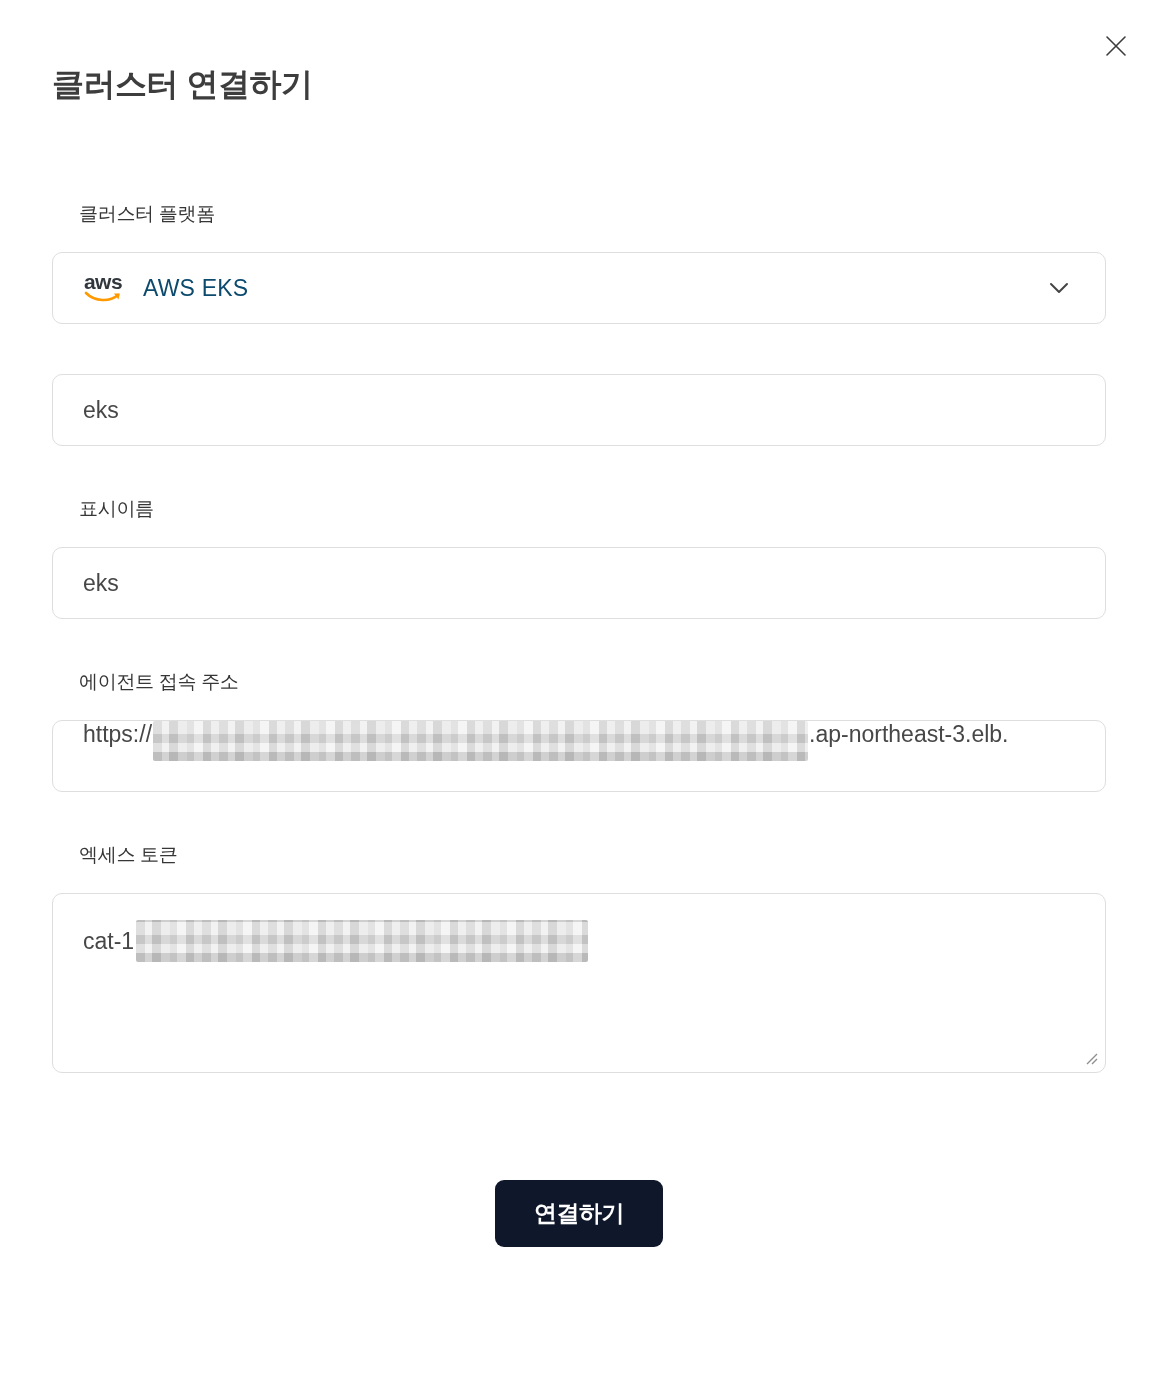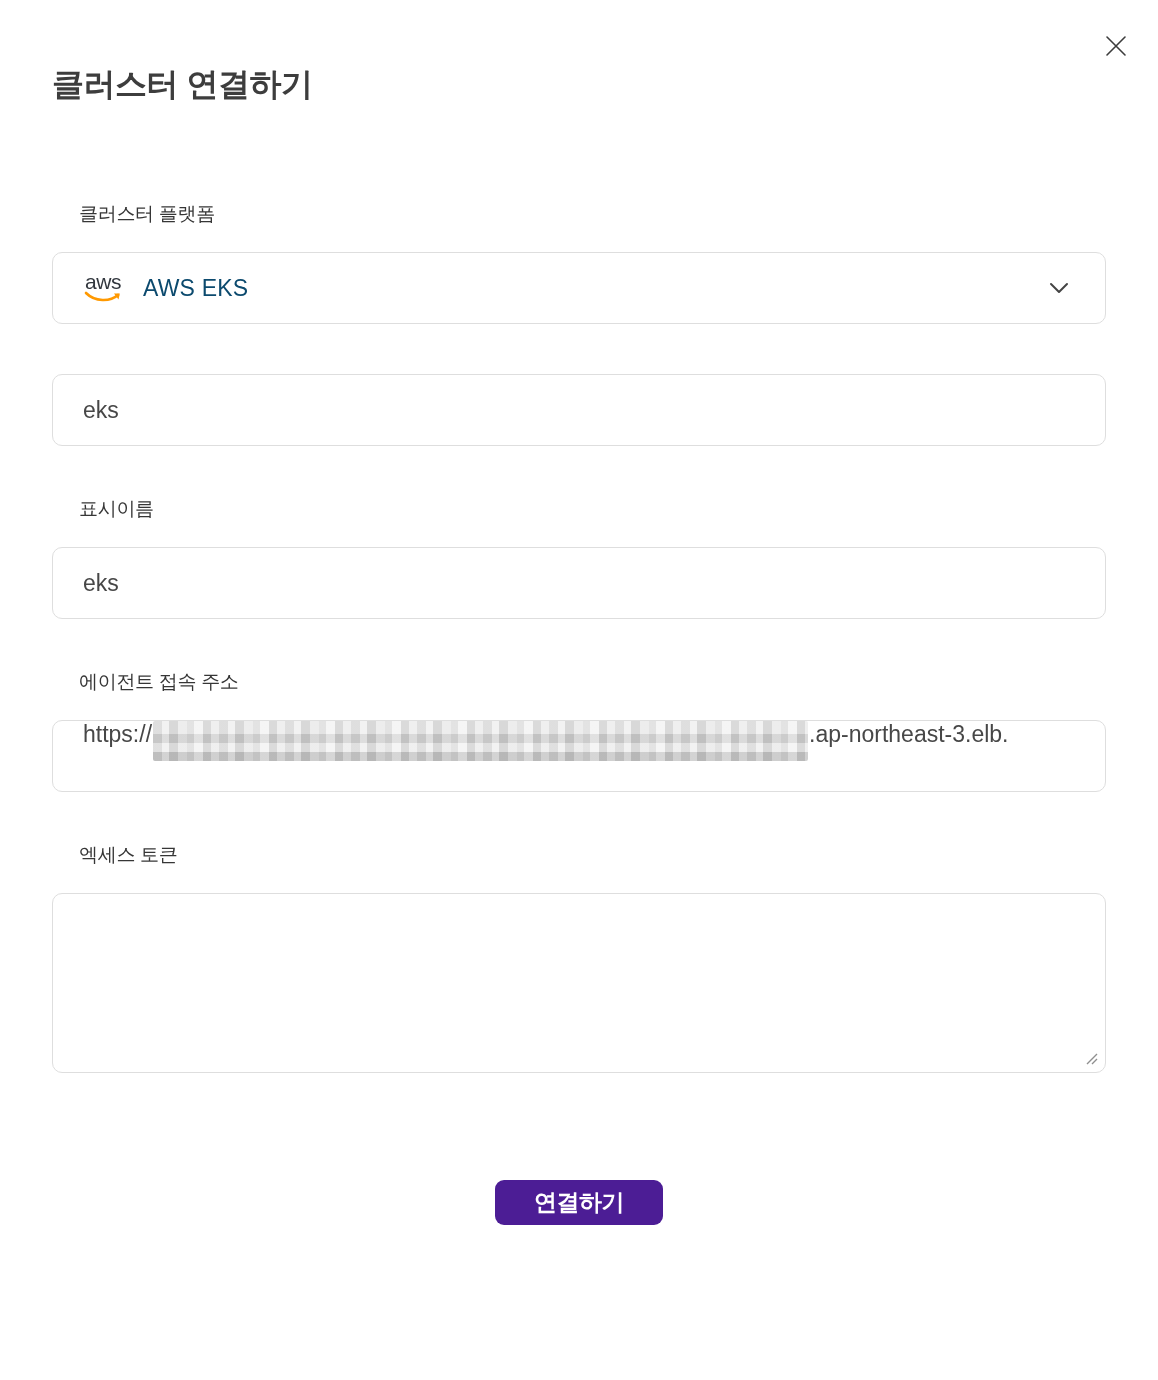--- a/index.html
+++ b/index.html
@@ -45,21 +45,21 @@
     font-size: 23px; color: #474747;
     padding: 0 30px;
   }
 
   .select-box {
     display: flex; align-items: center;
     position: relative; cursor: pointer;
   }
   .aws-logo { display: inline-flex; flex-direction: column; align-items: center; width: 40px; margin-right: 20px; }
   .aws-word {
-    font-size: 21px; font-weight: 400; color: #32373e;
+    font-size: 21px; font-weight: 700; color: #32373e;
     line-height: 17px; letter-spacing: -0.5px;
   }
   .aws-smile { margin-top: 1px; }
   .select-value { font-size: 23px; font-weight: 500; color: #0c4a6e; letter-spacing: 0.2px; text-align: center; }
   .chevron { position: absolute; right: 36px; top: 50%; transform: translateY(-50%); }
 
   .composite {
     display: flex; align-items: flex-start;
     overflow: hidden; white-space: nowrap;
     cursor: text;
@@ -83,28 +83,28 @@
     position: relative;
     font-size: 23px; color: #474747;
     cursor: text;
   }
   .token-line { display: flex; align-items: center; white-space: nowrap; }
   .resize-handle { position: absolute; right: 7px; bottom: 7px; cursor: nwse-resize; }
 
   .footer { margin-top: 107px; display: flex; justify-content: center; }
   .connect-btn {
     border: none; cursor: pointer;
-    background: #4c1d95;
+    background: #0f172a;
     color: #ffffff;
     font-family: inherit;
     font-size: 23px; font-weight: 700;
     letter-spacing: -0.5px;
     border-radius: 9px;
     padding: 0 39px;
-    height: 45px;
+    height: 67px;
   }
 </style>
 </head>
 <body>
 
 <div class="modal">
 
   <button class="close-btn">
     <svg width="24" height="24" viewBox="0 0 24 24">
       <path d="M3 3 L21 21 M21 3 L3 21" stroke="#3c3c3c" stroke-width="1.6" fill="none" stroke-linecap="round"></path>
@@ -144,20 +144,24 @@
     <div class="control composite">
       <span>https://</span>
         <span class="mosaic url-mosaic"></span>
         <span>.ap-northeast-3.elb.</span>
     </div>
   </div>
 
   <div class="field">
     <label class="field-label">엑세스 토큰</label>
     <div class="textarea-box">
+      <div class="token-line">
+        <span>cat-1</span>
+          <span class="mosaic token-mosaic"></span>
+      </div>
       <svg class="resize-handle" width="14" height="14" viewBox="0 0 14 14">
         <path d="M3 13 L13 3 M8 13 L13 8" stroke="#8f8f8f" stroke-width="1.4" fill="none"></path>
       </svg>
     </div>
   </div>
 
   <div class="footer">
     <button class="connect-btn">연결하기</button>
   </div>
 

